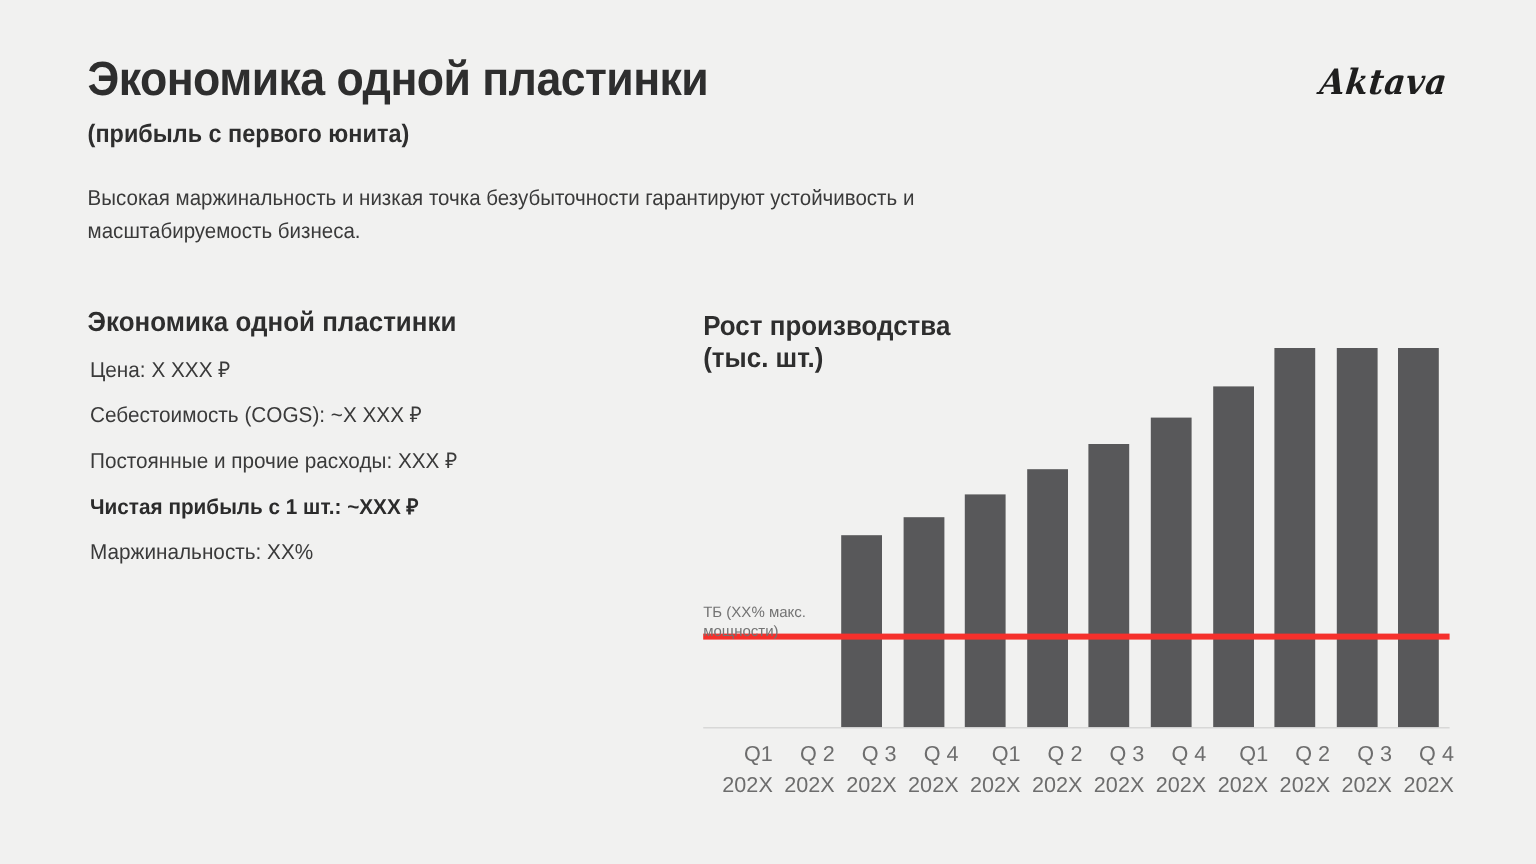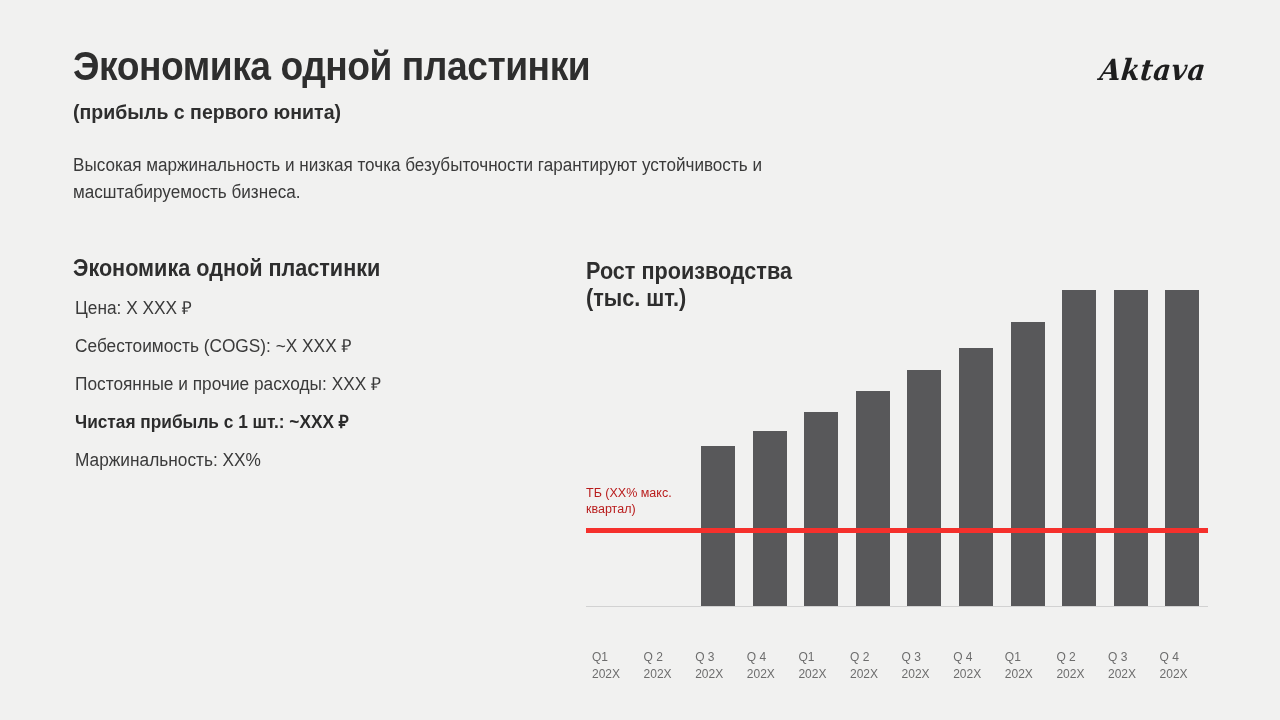--- a/index.html
+++ b/index.html
@@ -197,41 +197,40 @@
     position: absolute;
     left: 0;
     top: 270px;
     width: 622px;
     height: 5px;
     background: #f5302c;
   }
   .bep-label {
     position: absolute;
     left: 0;
-    top: 228px;
+    top: 245px;
     font-size: 12.5px;
-    color: #b91c1c;
+    color: #737373;
     line-height: 1.25;
     white-space: nowrap;
   }
   .xlabels {
     position: absolute;
     left: 0;
     top: 358px;
     width: 622px;
     height: 46px;
   }
   .xlabel {
     position: absolute;
     width: 52px;
-    text-align: left;
-    font-size: 12px;
+    text-align: right;
+    font-size: 18px;
     color: #6d6d6d;
     line-height: 1.42;
-    margin-top: 33px;
   }
   .xlabel span { display: block; }
 </style>
 </head>
 <body>
 
 <div id="slide">
 
   <div class="title">Экономика одной пластинки</div>
 
@@ -274,21 +273,21 @@
         <div class="bar" style="left: 527.8px; height: 316px;"></div>
         <div class="bar" style="left: 579.4px; height: 316px;"></div>
       </div>
 
     <div class="axis-line"></div>
 
     <div class="bep-line"></div>
 
     <div class="bep-label">
       <span>ТБ (XX% макс.</span><br>
-      <span>квартал)</span>
+      <span>мощности)</span>
     </div>
 
     <div class="xlabels" id="xlabels">
 
     <div class="xlabel" style="left: 6px;">
           <span>Q1</span>
           <span>202X</span>
         </div>
         <div class="xlabel" style="left: 57.6px;">
           <span>Q 2</span>

